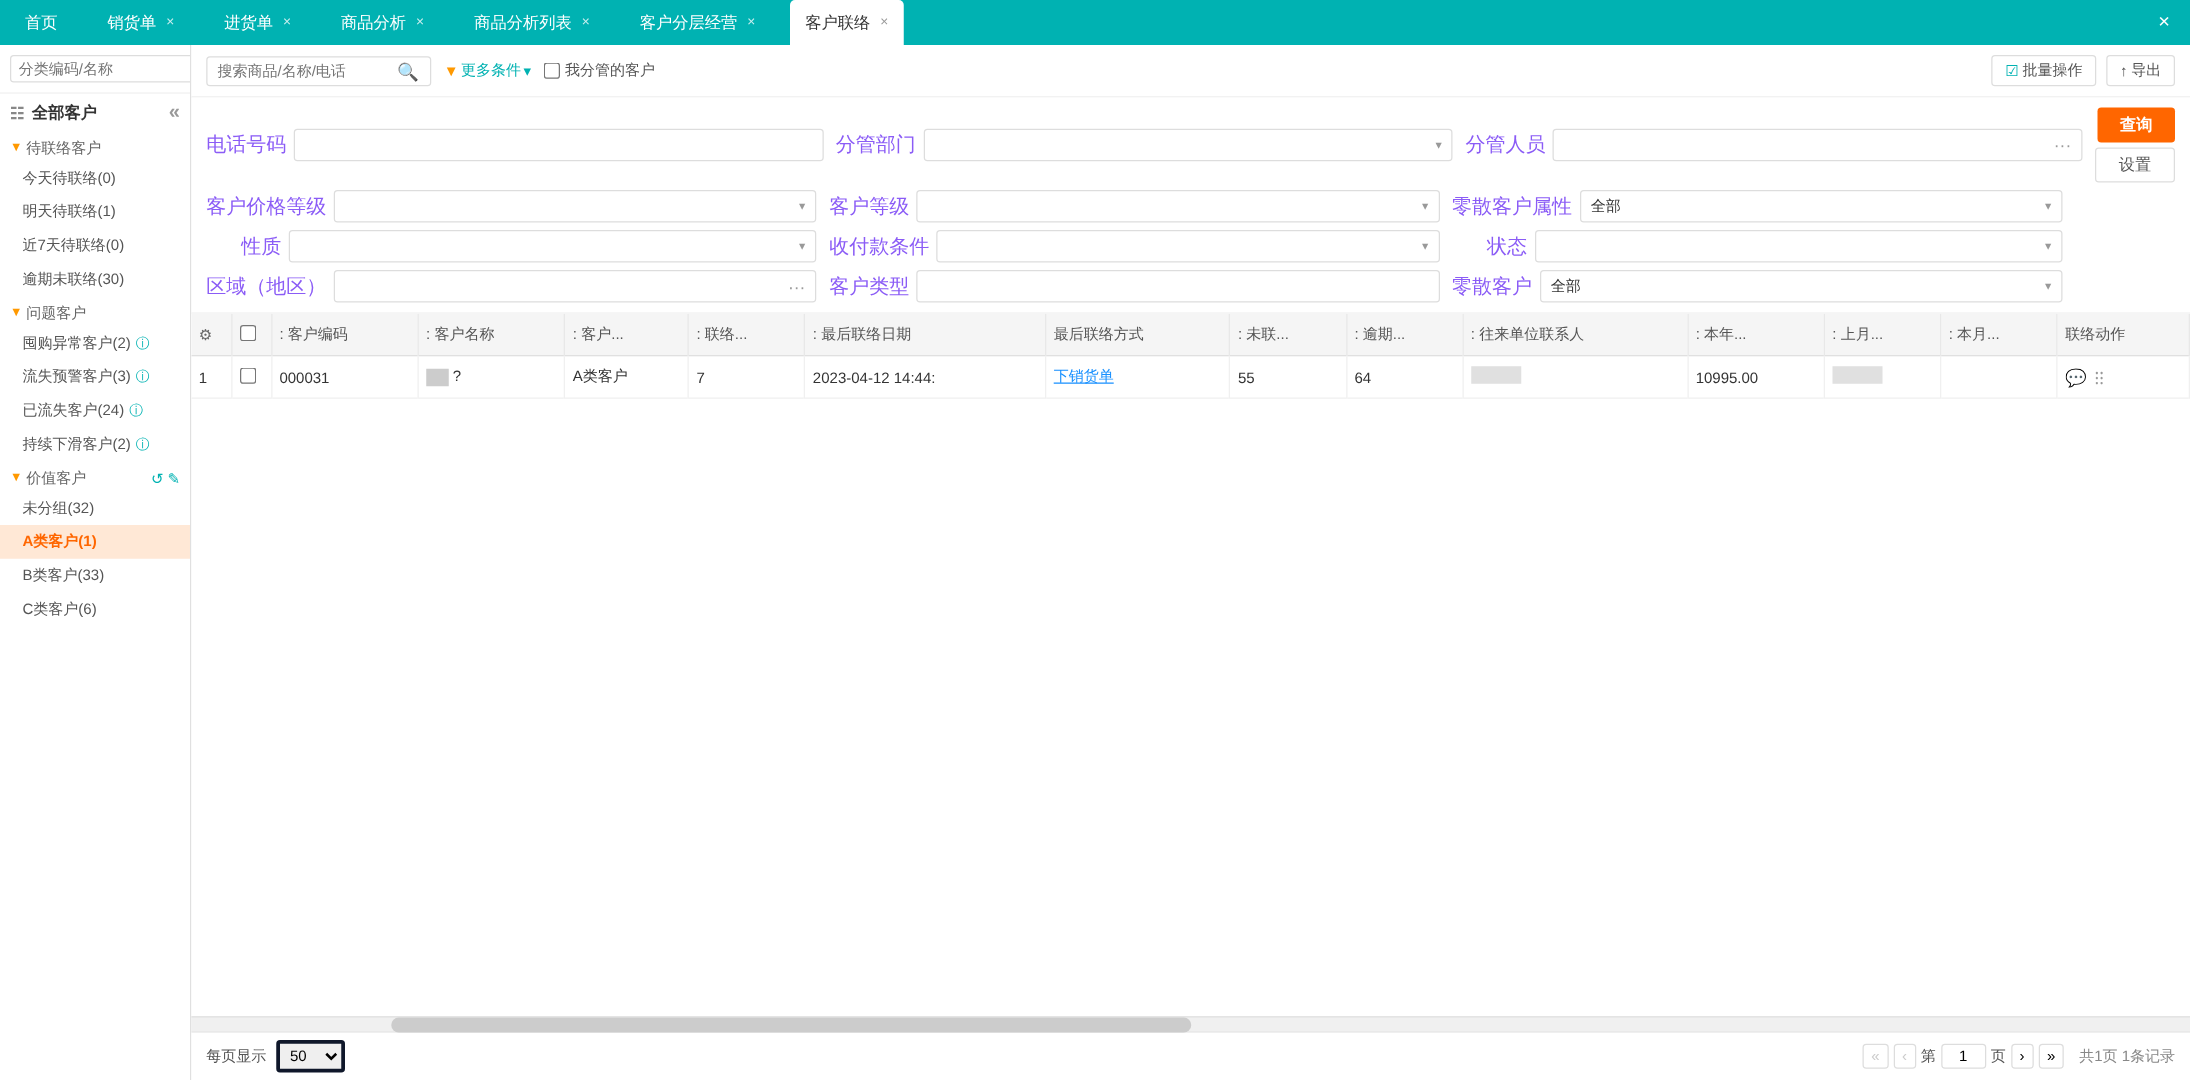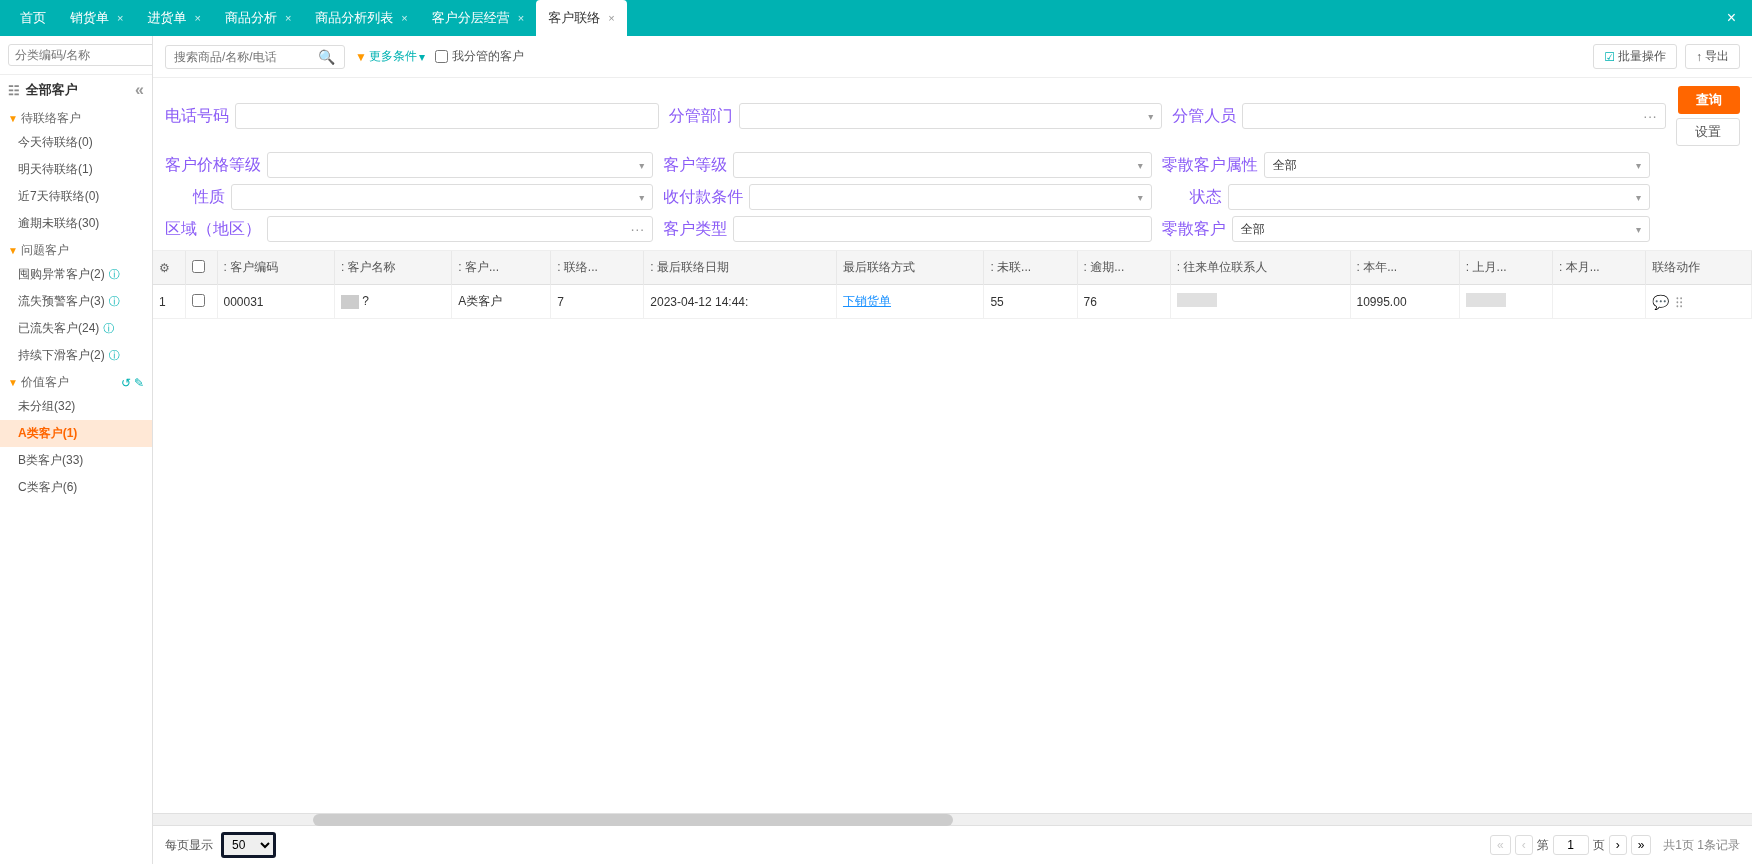--- a/index.html
+++ b/index.html
@@ -5,21 +5,21 @@
     * { box-sizing: border-box; margin: 0; padding: 0; }
     body { font-family: 'Microsoft YaHei', Arial, sans-serif; font-size: 12px; background: #f0f0f0; color: #333; overflow: hidden; }
 
     
     .top-nav {
       background: #00b2b2;
       height: 36px;
       display: flex;
       align-items: center;
       padding: 0 8px;
-      gap: 0;
+      gap: 16px;
       justify-content: center;
     }
     .nav-item {
       color: #fff;
       padding: 0 12px;
       height: 36px;
       display: flex;
       align-items: center;
       cursor: pointer;
       font-size: 13px;
@@ -679,21 +679,21 @@
             <td>
               <span>2023-04-12 14:44:</span>
             </td>
             <td class="link-cell">
               <span>下销货单</span>
             </td>
             <td>
               <span>55</span>
             </td>
             <td>
-              <span>76</span>
+              <span>64</span>
             </td>
             <td>
               <span style="display:inline-block; width:40px; height:14px; background:#e0e0e0;"></span>
             </td>
             <td>
               <span>10995.00</span>
             </td>
             <td>
               <span style="display:inline-block; width:40px; height:14px; background:#e0e0e0;"></span>
             </td>

